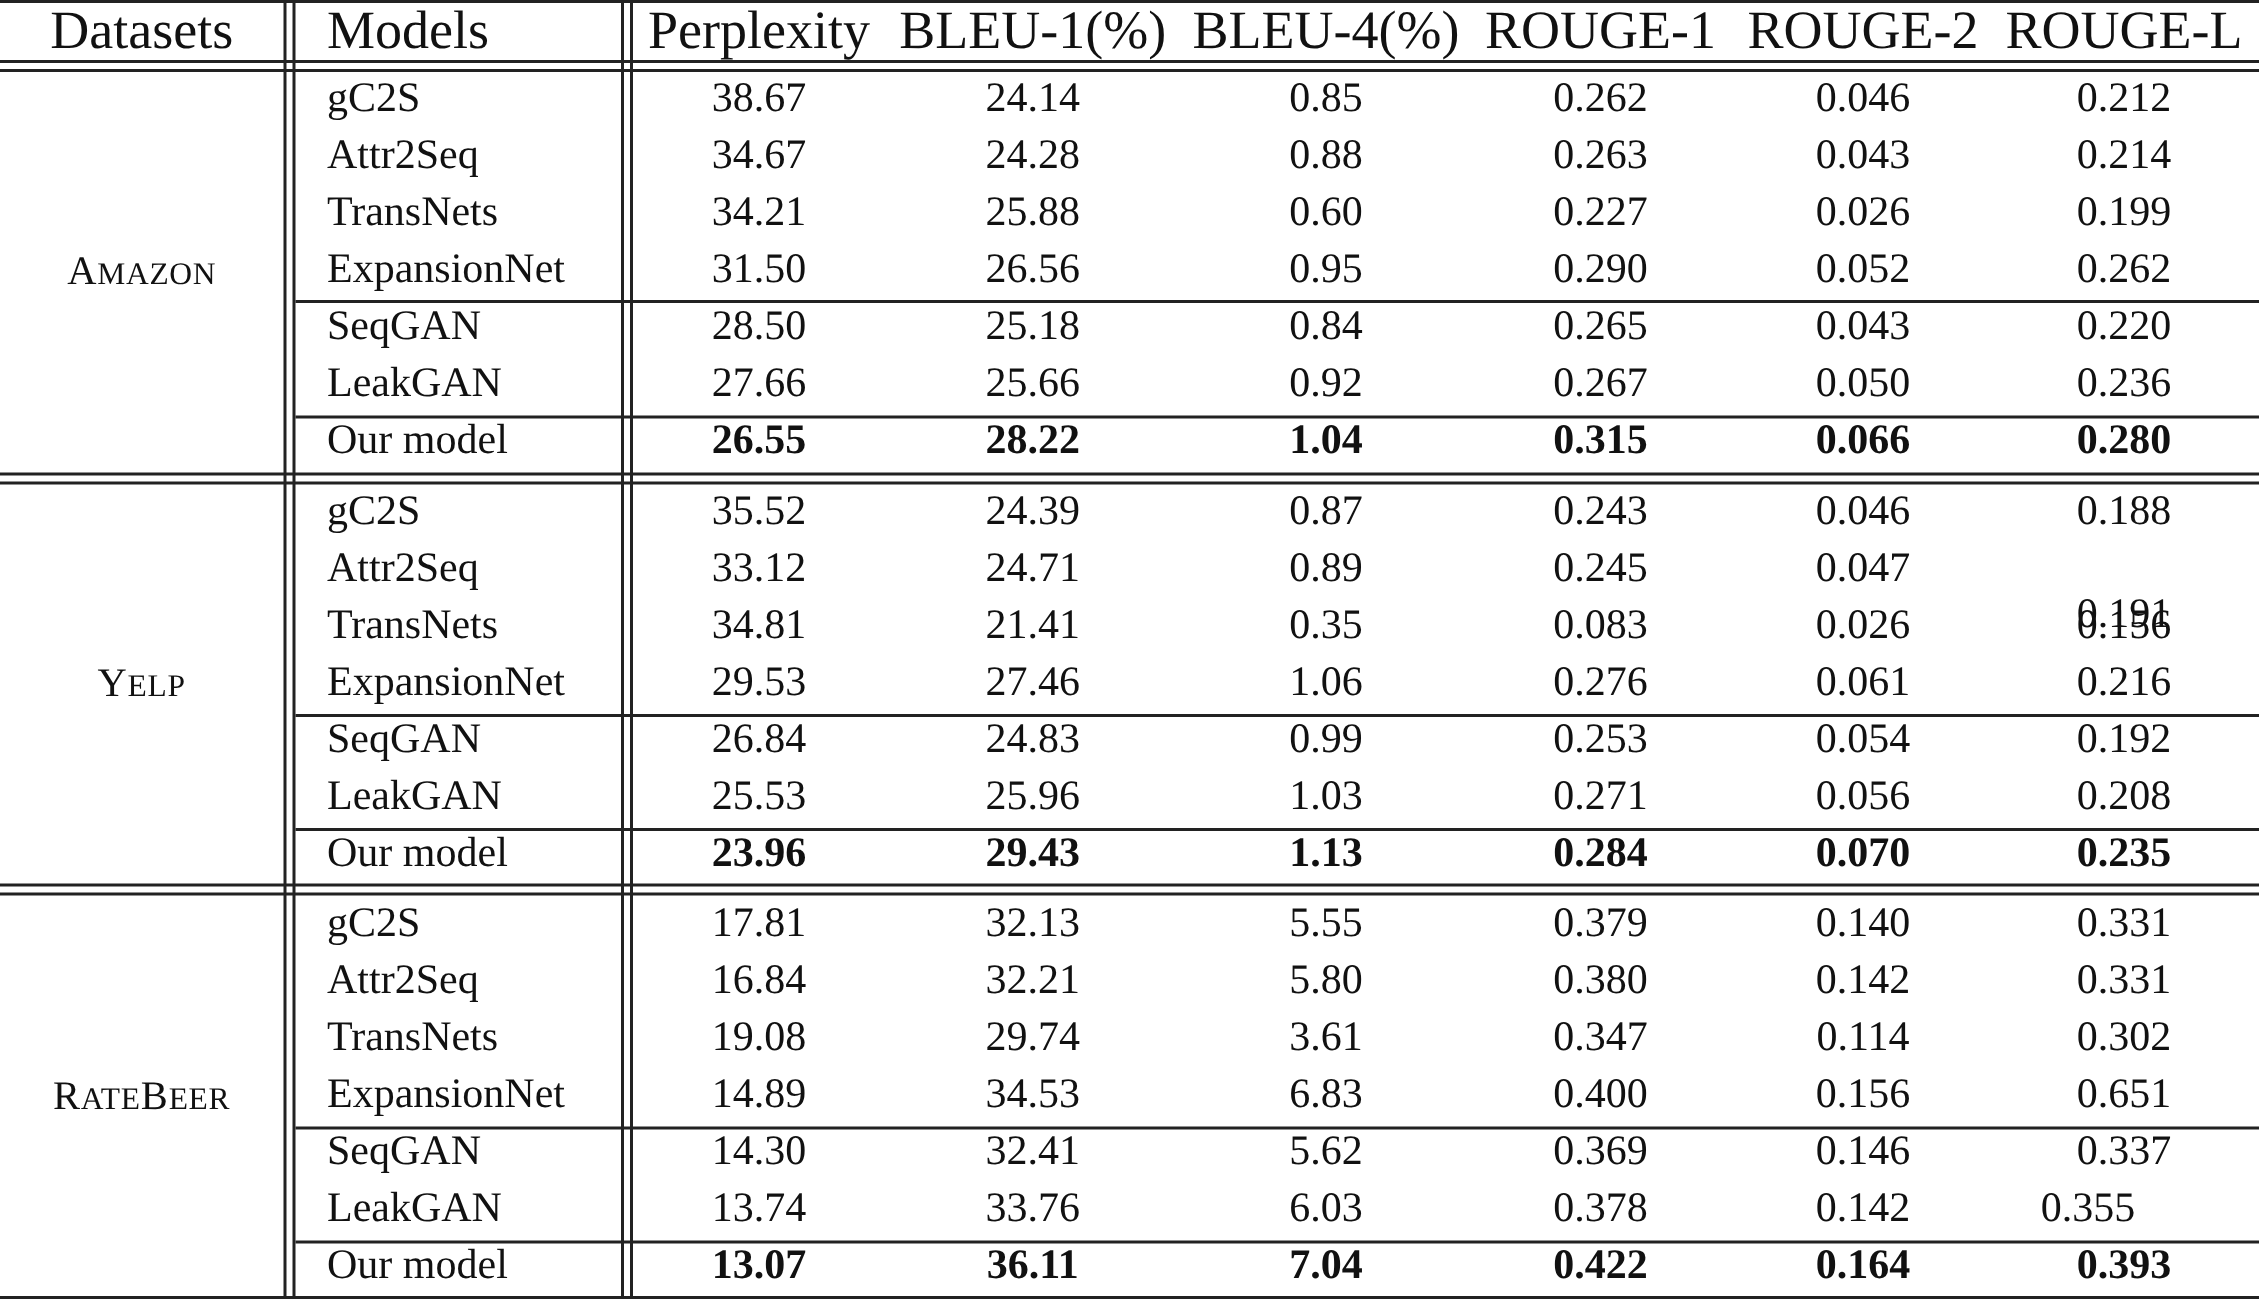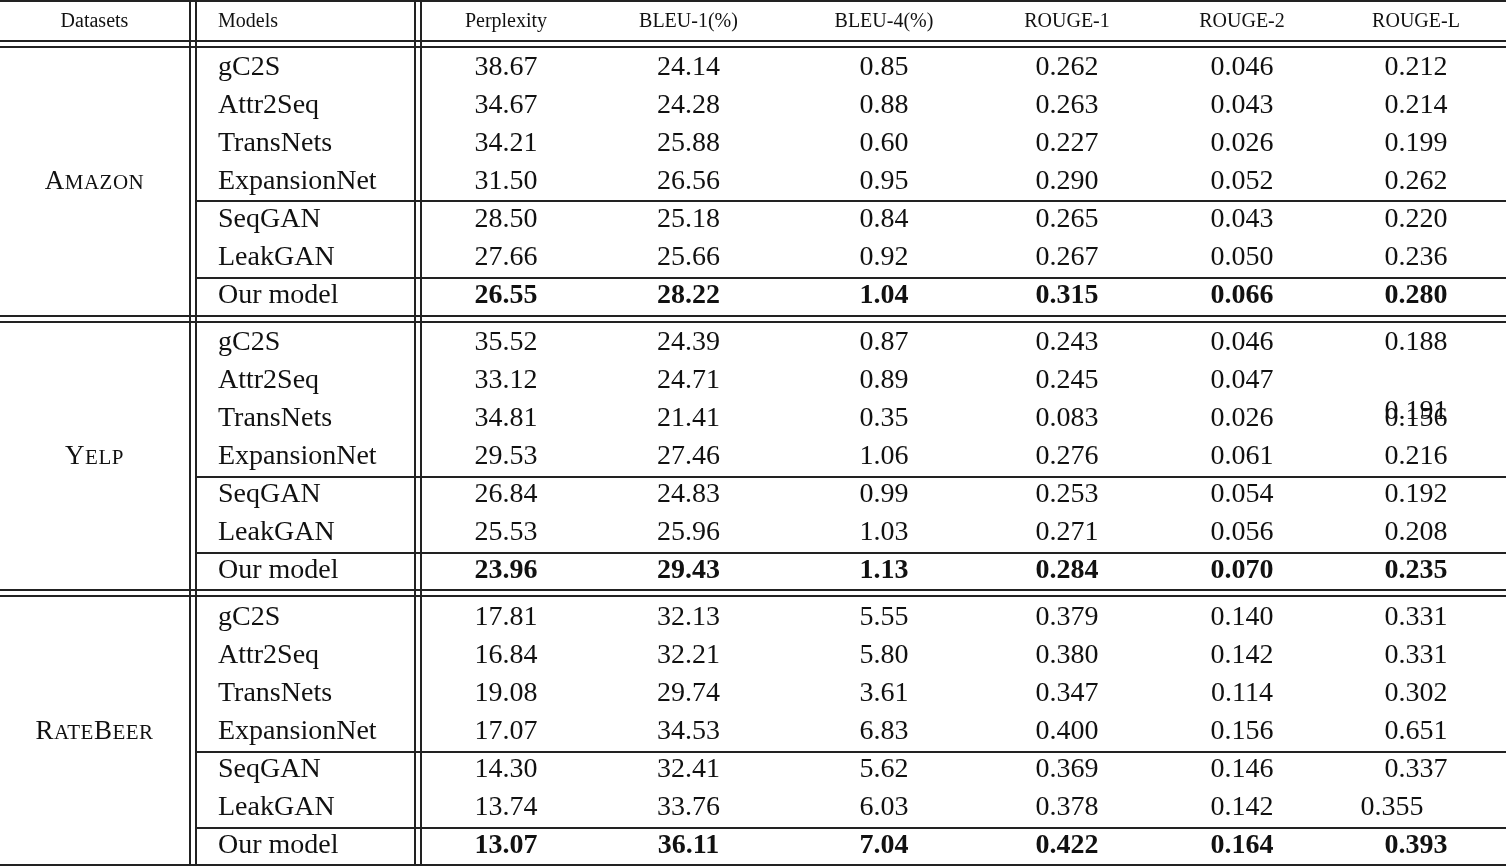--- a/index.html
+++ b/index.html
@@ -4,21 +4,21 @@
 <style>
   html, body { margin:0; padding:0; background:#ffffff; }
   body { width:1509px; height:867px; overflow:hidden; position:relative;
          font-family: "Liberation Serif", "DejaVu Serif", serif; color:#111; }
   .tbl { position:absolute; left:0; top:0; width:1509px; }
   .hline { position:absolute; left:0; width:1506px; height:2px; background:#222; }
   .hline.part { left:197px; width:1309px; height:1.5px; }
   .vline { position:absolute; width:1.5px; background:#222; }
   .cell { position:absolute; font-size:28px; line-height:38px; height:38px; white-space:nowrap; }
   .c { text-align:center; }
-  .hdr { font-size:20px; }
+  .hdr { font-size:36px; }
   .bold { font-weight:bold; }
   .sc-big { font-size:27px; }
   .sc-small { font-size:21px; }
   .dataset-label { position:absolute; left:0; width:189px; text-align:center; font-size:27px; letter-spacing:0.5px; }
 </style>
 </head>
 <body>
 
 <div class="tbl">
 
@@ -185,21 +185,21 @@
         <div class="cell" style="left: 218px; top: 673px;">TransNets</div>
         <div class="cell c" style="left: 421px; width: 170px; top: 673px;">19.08</div>
         <div class="cell c" style="left: 591px; width: 195px; top: 673px;">29.74</div>
         <div class="cell c" style="left: 786px; width: 196px; top: 673px;">3.61</div>
         <div class="cell c" style="left: 982px; width: 170px; top: 673px;">0.347</div>
         <div class="cell c" style="left: 1152px; width: 180px; top: 673px;">0.114</div>
         <div class="cell c" style="left: 1332px; width: 168px; top: 673px;">0.302</div>
       </div>
       <div>
         <div class="cell" style="left: 218px; top: 711px;">ExpansionNet</div>
-        <div class="cell c" style="left: 421px; width: 170px; top: 711px;">17.07</div>
+        <div class="cell c" style="left: 421px; width: 170px; top: 711px;">14.89</div>
         <div class="cell c" style="left: 591px; width: 195px; top: 711px;">34.53</div>
         <div class="cell c" style="left: 786px; width: 196px; top: 711px; text-align: center;">6.83</div>
         <div class="cell c" style="left: 982px; width: 170px; top: 711px;">0.400</div>
         <div class="cell c" style="left: 1152px; width: 180px; top: 711px;">0.156</div>
         <div class="cell c" style="left: 1332px; width: 168px; top: 711px;">0.651</div>
       </div>
       <div>
         <div class="cell" style="left: 218px; top: 749px;">SeqGAN</div>
         <div class="cell c" style="left: 421px; width: 170px; top: 749px;">14.30</div>
         <div class="cell c" style="left: 591px; width: 195px; top: 749px;">32.41</div>

